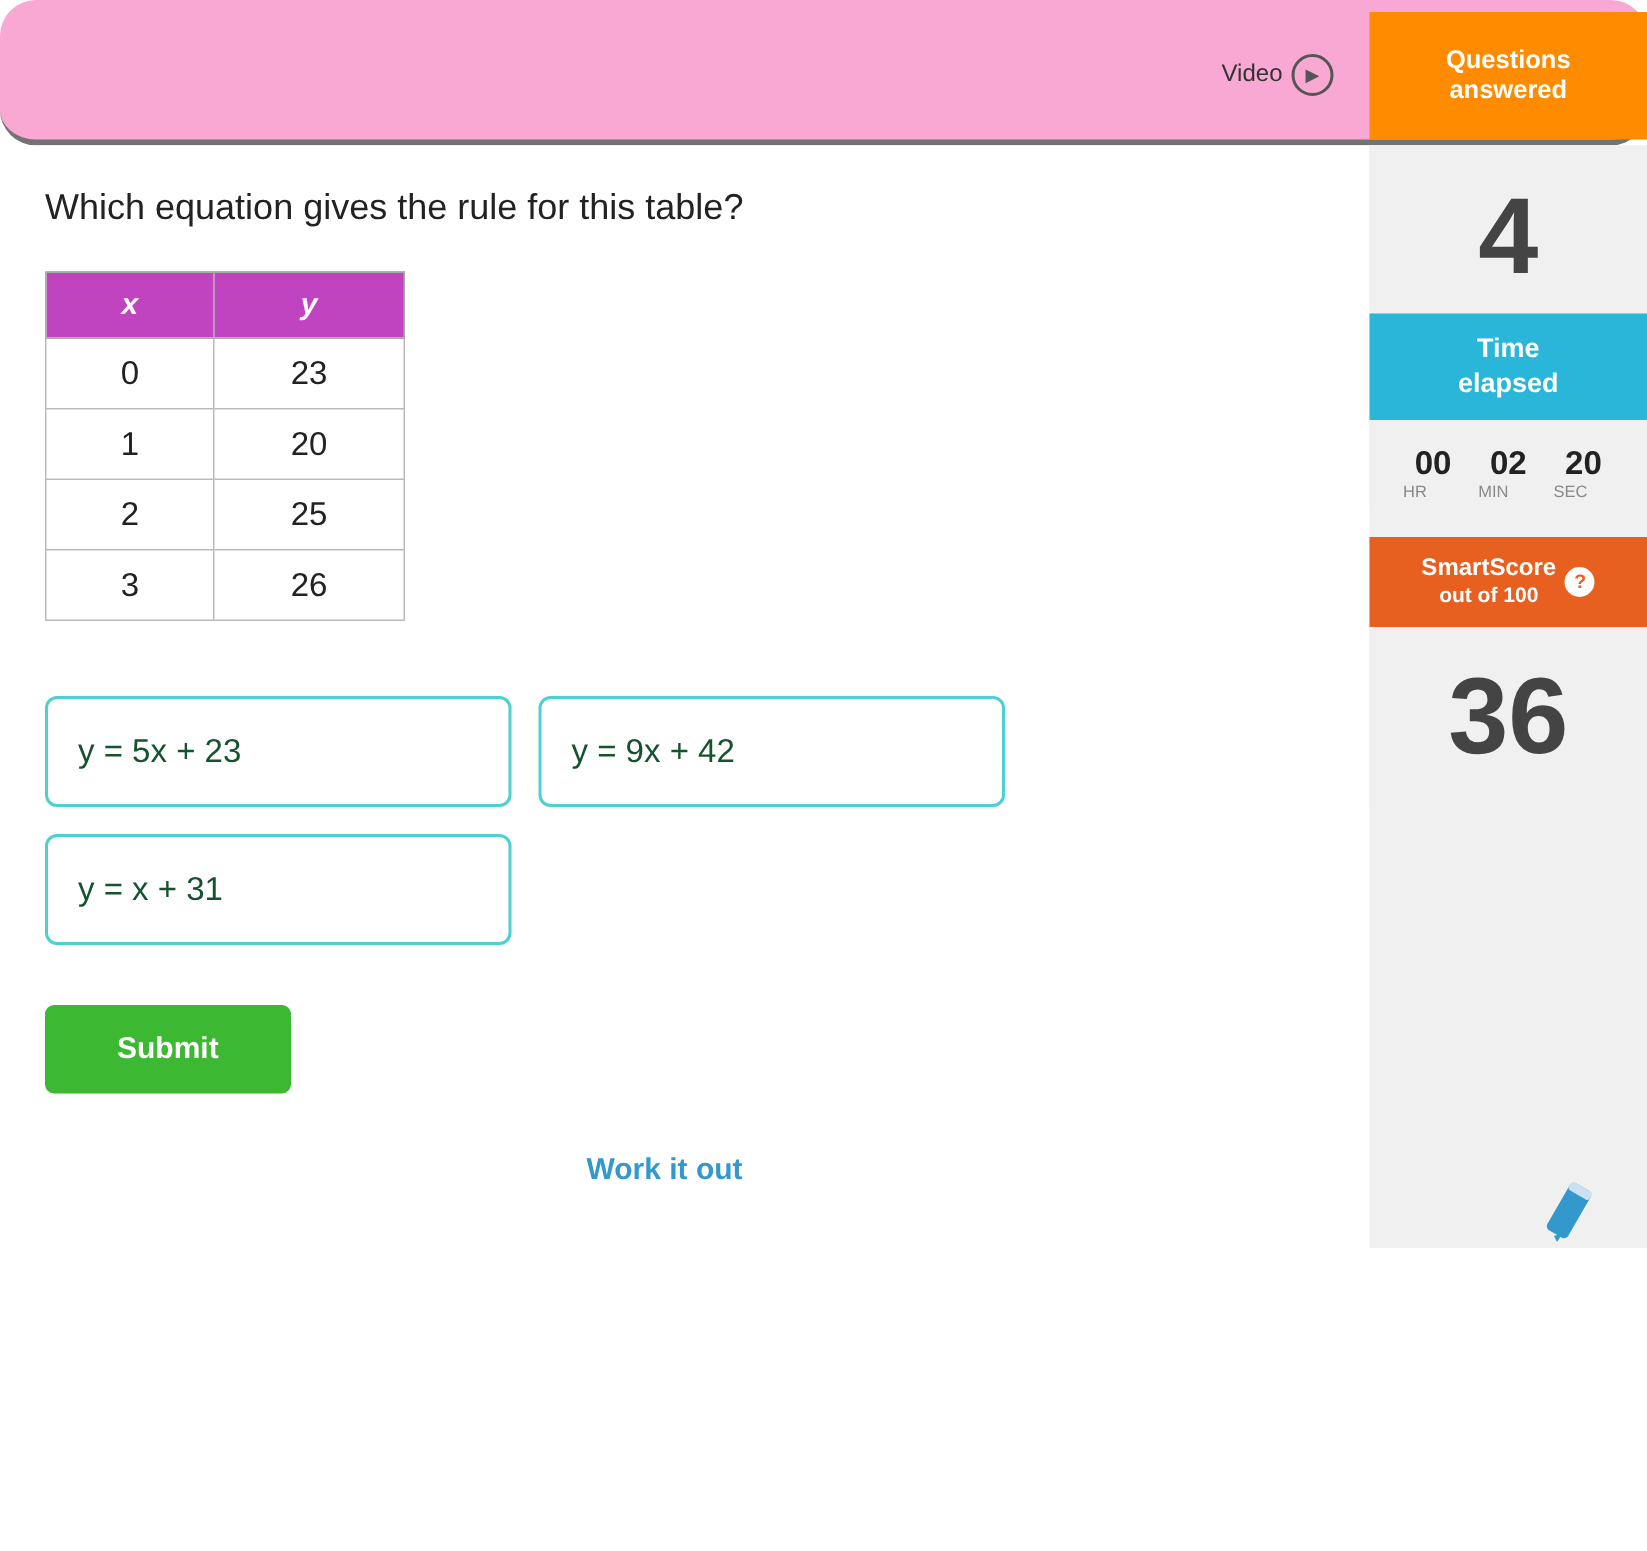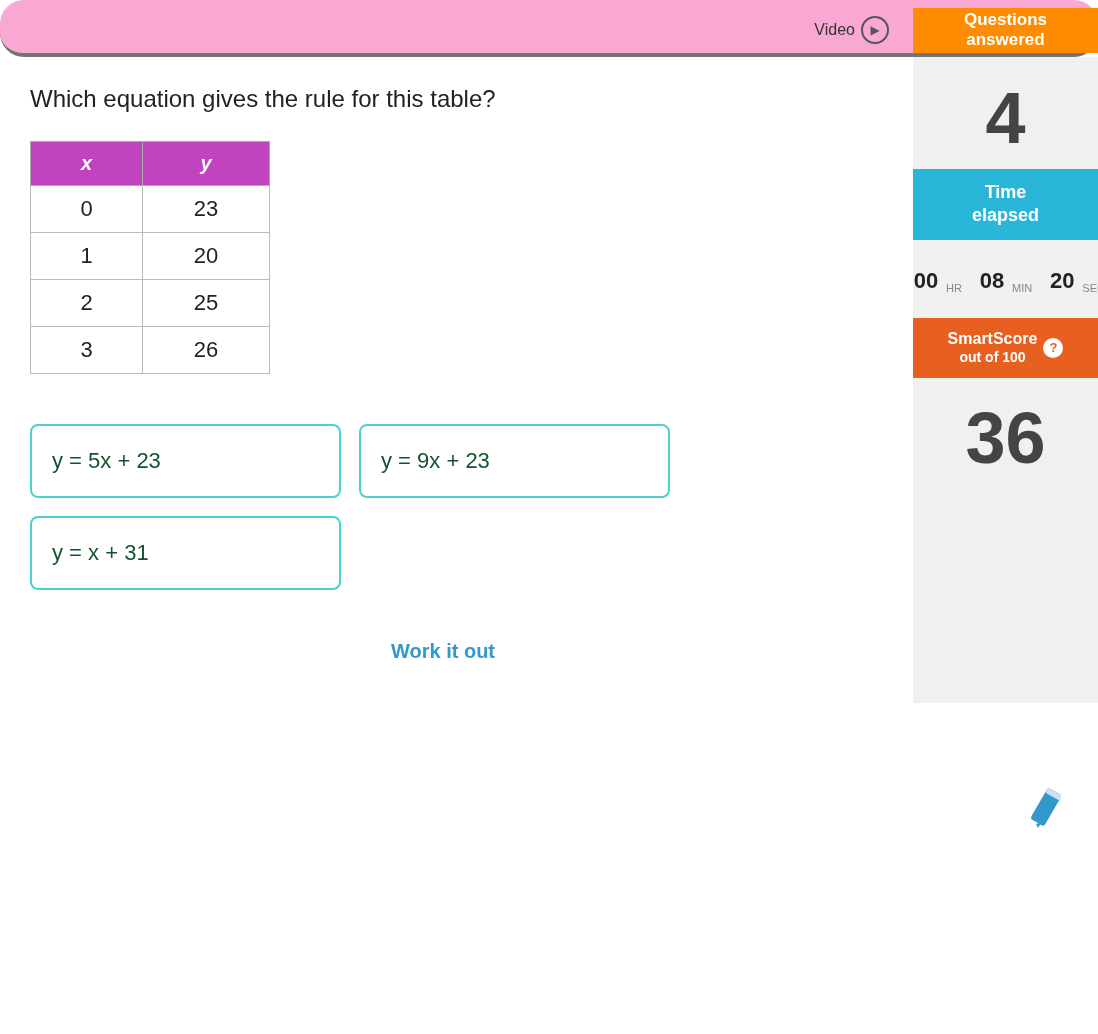--- a/index.html
+++ b/index.html
@@ -46,21 +46,21 @@
       justify-content: center;
       font-size: 12px;
       color: #555;
     }
 
     .questions-answered-btn {
       background: #ff8c00;
       color: #fff;
       font-weight: bold;
       font-size: 17px;
-      padding: 2px 18px;
+      padding: 22px 18px;
       border: none;
       cursor: pointer;
       line-height: 1.2;
       text-align: center;
       min-width: 185px;
     }
 
     
     .main-layout {
       display: flex;
@@ -183,22 +183,22 @@
       display: flex;
       justify-content: center;
       align-items: flex-end;
       gap: 0;
       background: #f0f0f0;
       padding: 14px 0 4px 0;
     }
 
     .timer-unit {
       display: flex;
-      flex-direction: row;
-      align-items: flex-end;
+      flex-direction: column;
+      align-items: flex-start;
     }
 
     .timer-value {
       font-size: 22px;
       font-weight: bold;
       color: #222;
       min-width: 40px;
       text-align: center;
     }
 
@@ -304,45 +304,46 @@
           <tr>
             <td>3</td>
             <td>26</td>
           </tr>
         </tbody>
     </table>
 
     
     <div class="answer-grid" id="answer-grid">
     <button class="answer-option">y = 5x + 23</button>
-        <button class="answer-option">y = 9x + 23</button>
+        <button class="answer-option">y = 9x + 42</button>
         <button class="answer-option">y = x + 31</button>
       </div>
 
     
+    <button class="submit-btn">Submit</button>
 
     
     <div class="work-it-out">Work it out</div>
   </div>
 
   <div class="right-sidebar">
     <div class="questions-count">4</div>
 
     <div class="time-elapsed-label">
       <span>Time<br>elapsed</span>
     </div>
 
     <div class="timer-display">
       <div class="timer-unit">
         <span class="timer-value">00</span>
         <span class="timer-label">HR</span>
       </div>
       <div class="timer-sep">&nbsp;</div>
       <div class="timer-unit">
-        <span class="timer-value">08</span>
+        <span class="timer-value">02</span>
         <span class="timer-label">MIN</span>
       </div>
       <div class="timer-sep">&nbsp;</div>
       <div class="timer-unit">
         <span class="timer-value">20</span>
         <span class="timer-label">SEC</span>
       </div>
     </div>
 
     <div class="smartscore-btn">

